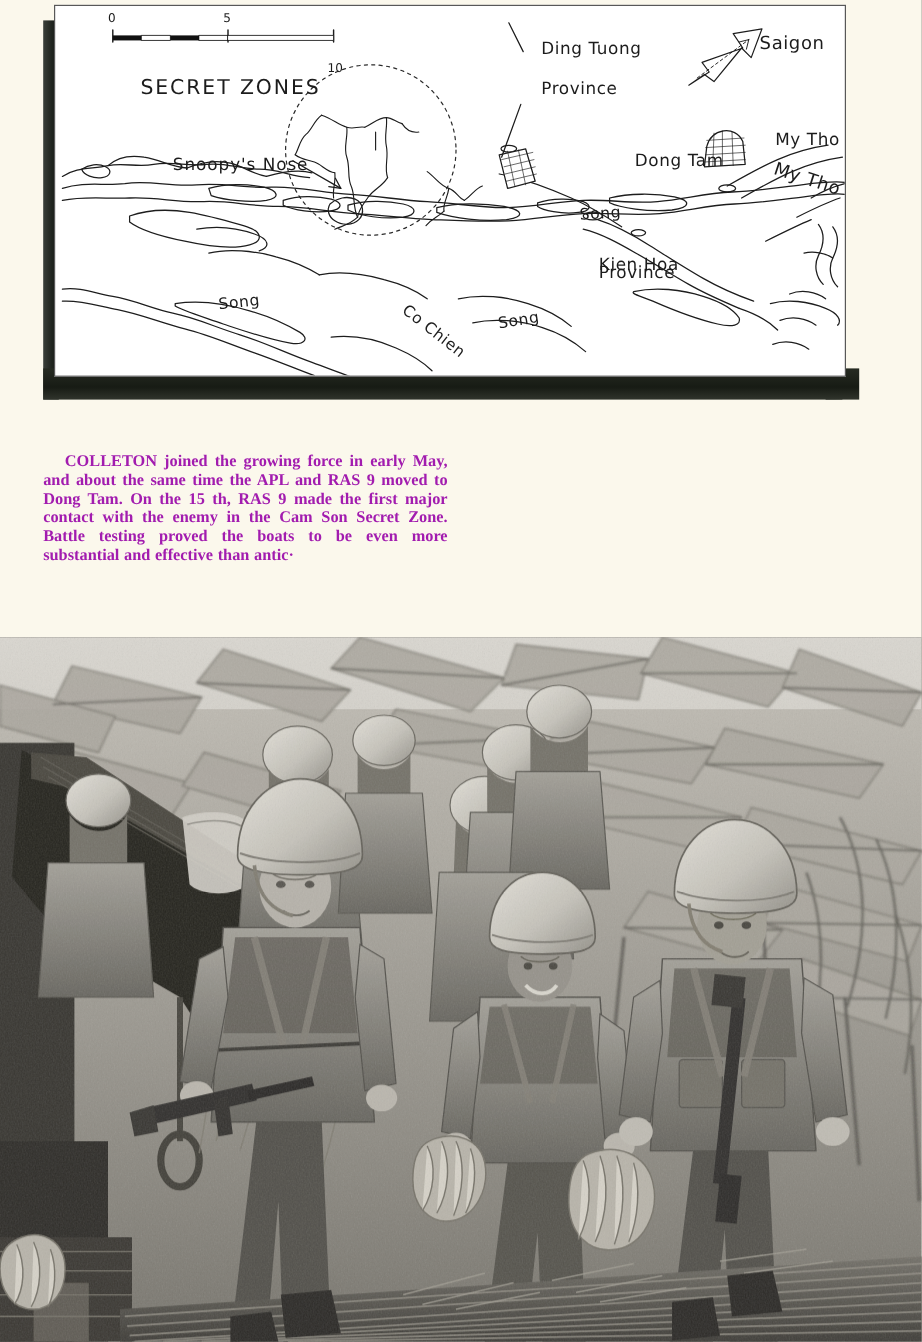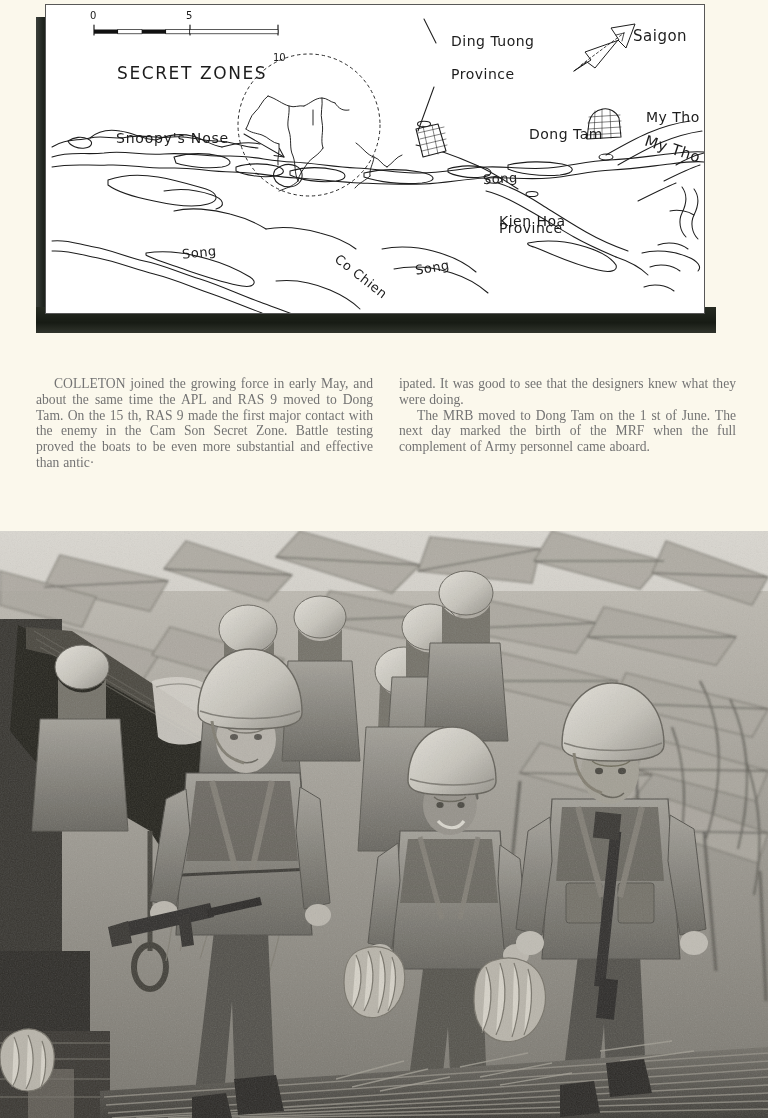--- a/index.html
+++ b/index.html
@@ -38,21 +38,21 @@
 
   .mlabel{
     position:absolute;
     font-family:"DejaVu Sans", sans-serif;
     color:#1c1c1c;
     white-space:nowrap;
     letter-spacing:0.5px;
   }
   .title-l1{left:46px;top:38px;font-size:17px;letter-spacing:1.6px;}
   .title-l2{left:71px;top:58px;font-size:17px;letter-spacing:1.6px;}
-  .lbl-snoopy{left:70px;top:125px;font-size:14px;letter-spacing:0.8px;}
+  .lbl-snoopy{left:98px;top:125px;font-size:14px;letter-spacing:0.8px;}
   .lbl-ding1{left:405px;top:28px;font-size:14px;}
   .lbl-ding2{left:405px;top:61px;font-size:14px;}
   .lbl-dongtam{left:483px;top:107px;font-size:14px;margin-top:14px;}
   .lbl-mytho-city{left:600px;top:104px;font-size:14px;}
   .lbl-saigon{left:587px;top:22px;font-size:15px;}
   .lbl-kien1{left:453px;top:208px;font-size:14px;}
   .lbl-kien2{left:453px;top:215px;font-size:14px;}
   .lbl-song-a{left:136px;top:240px;font-size:13px;transform:rotate(-6deg);}
   .lbl-song-b{left:369px;top:255px;font-size:13px;transform:rotate(-9deg);}
   .lbl-song-c{left:437px;top:166px;font-size:13px;transform:rotate(-4deg);}
@@ -69,23 +69,24 @@
     position:absolute;left:36px;top:376px;width:700px;height:130px;
     display:flex;gap:26px;
   }
   .col{width:337px;}
   .col p{
     margin:0;
     font-family:"Liberation Serif", serif;
     font-size:13.6px;
     line-height:15.8px;
     text-align:justify;
-    color:#737373;
+    color:#a21caf;
     -webkit-hyphens:none;hyphens:none;
     word-spacing:0.5px;
+    font-weight:bold;
   }
   .col p.indent{text-indent:18px;}
   .col p + p{margin-top:0;}
 
   
   .photo{
     position:absolute;left:0px;top:531px;width:768px;height:587px;
     overflow:hidden;background:#8e8c87;
   }
   .photo svg{display:block;width:768px;height:587px;}
@@ -276,24 +277,20 @@
       <span class="mlabel lbl-song-b">Song</span>
       <span class="mlabel lbl-song-c">Song</span>
       <span class="mlabel lbl-cochien">Co Chien</span>
       <span class="mlabel lbl-mytho-riv">My Tho</span>
     </div>
   </div>
 
   <div class="textblock">
     <div class="col">
       <p class="indent">COLLETON joined the growing force in early May, and about the same time the APL and RAS 9 moved to Dong Tam.  On the 15 th, RAS 9 made the first major contact with the enemy in the Cam Son Secret Zone. Battle testing proved the boats to be even more substantial and effective than antic·</p>
-    </div>
-    <div class="col">
-      <p>ipated.  It was good to see that the designers knew what they were doing.</p>
-      <p class="indent">The MRB moved to Dong Tam on the 1 st of June.  The next day marked the birth of the MRF when the full complement of Army personnel came aboard.</p>
     </div>
   </div>
 
   <div class="photo">
     <svg viewBox="0 0 768 587" preserveAspectRatio="none">
       <defs>
         <linearGradient id="skyg" x1="0" y1="0" x2="0" y2="1">
           <stop offset="0" stop-color="#d8d5cf"></stop>
             <stop offset="1" stop-color="#a8a49c"></stop>
         </linearGradient>

